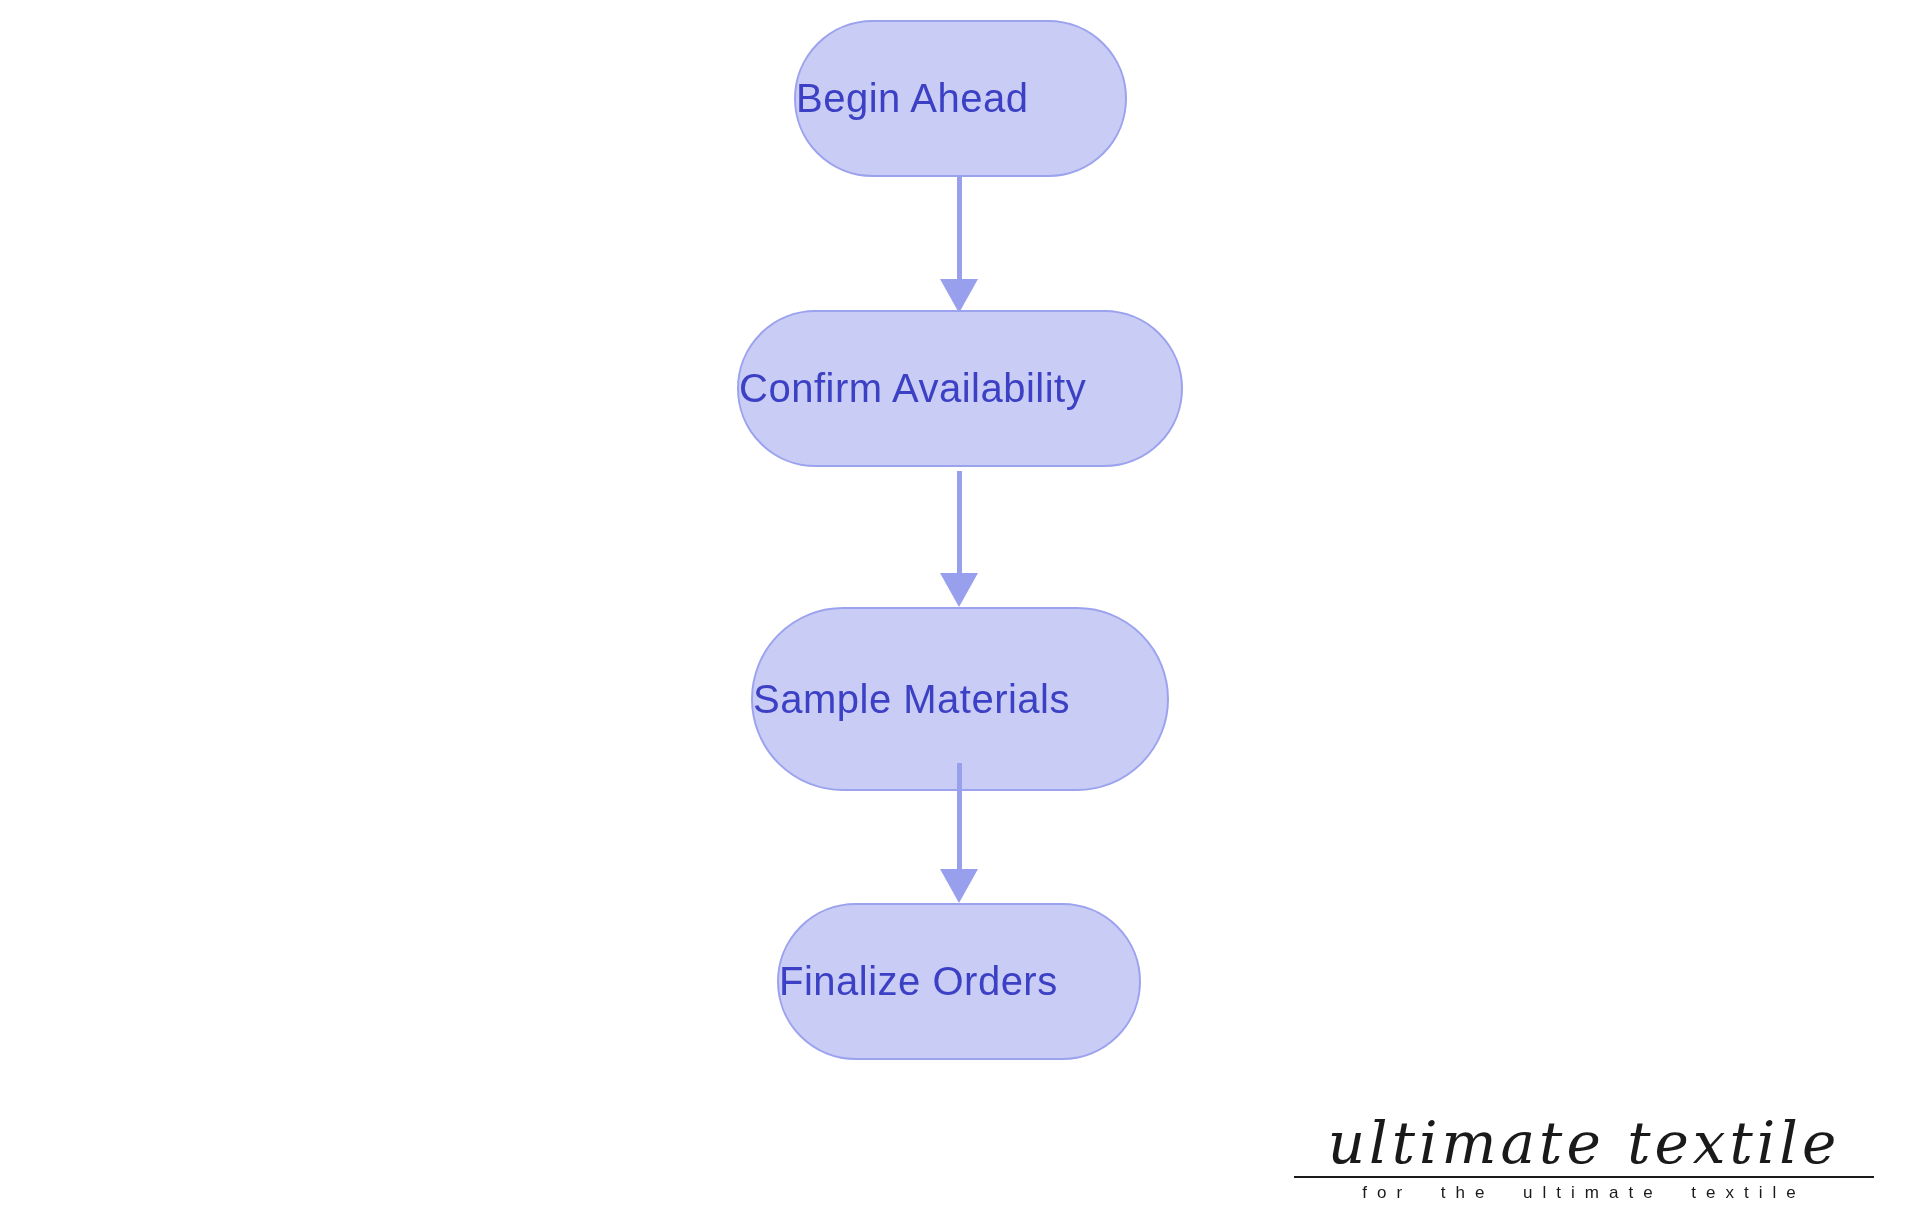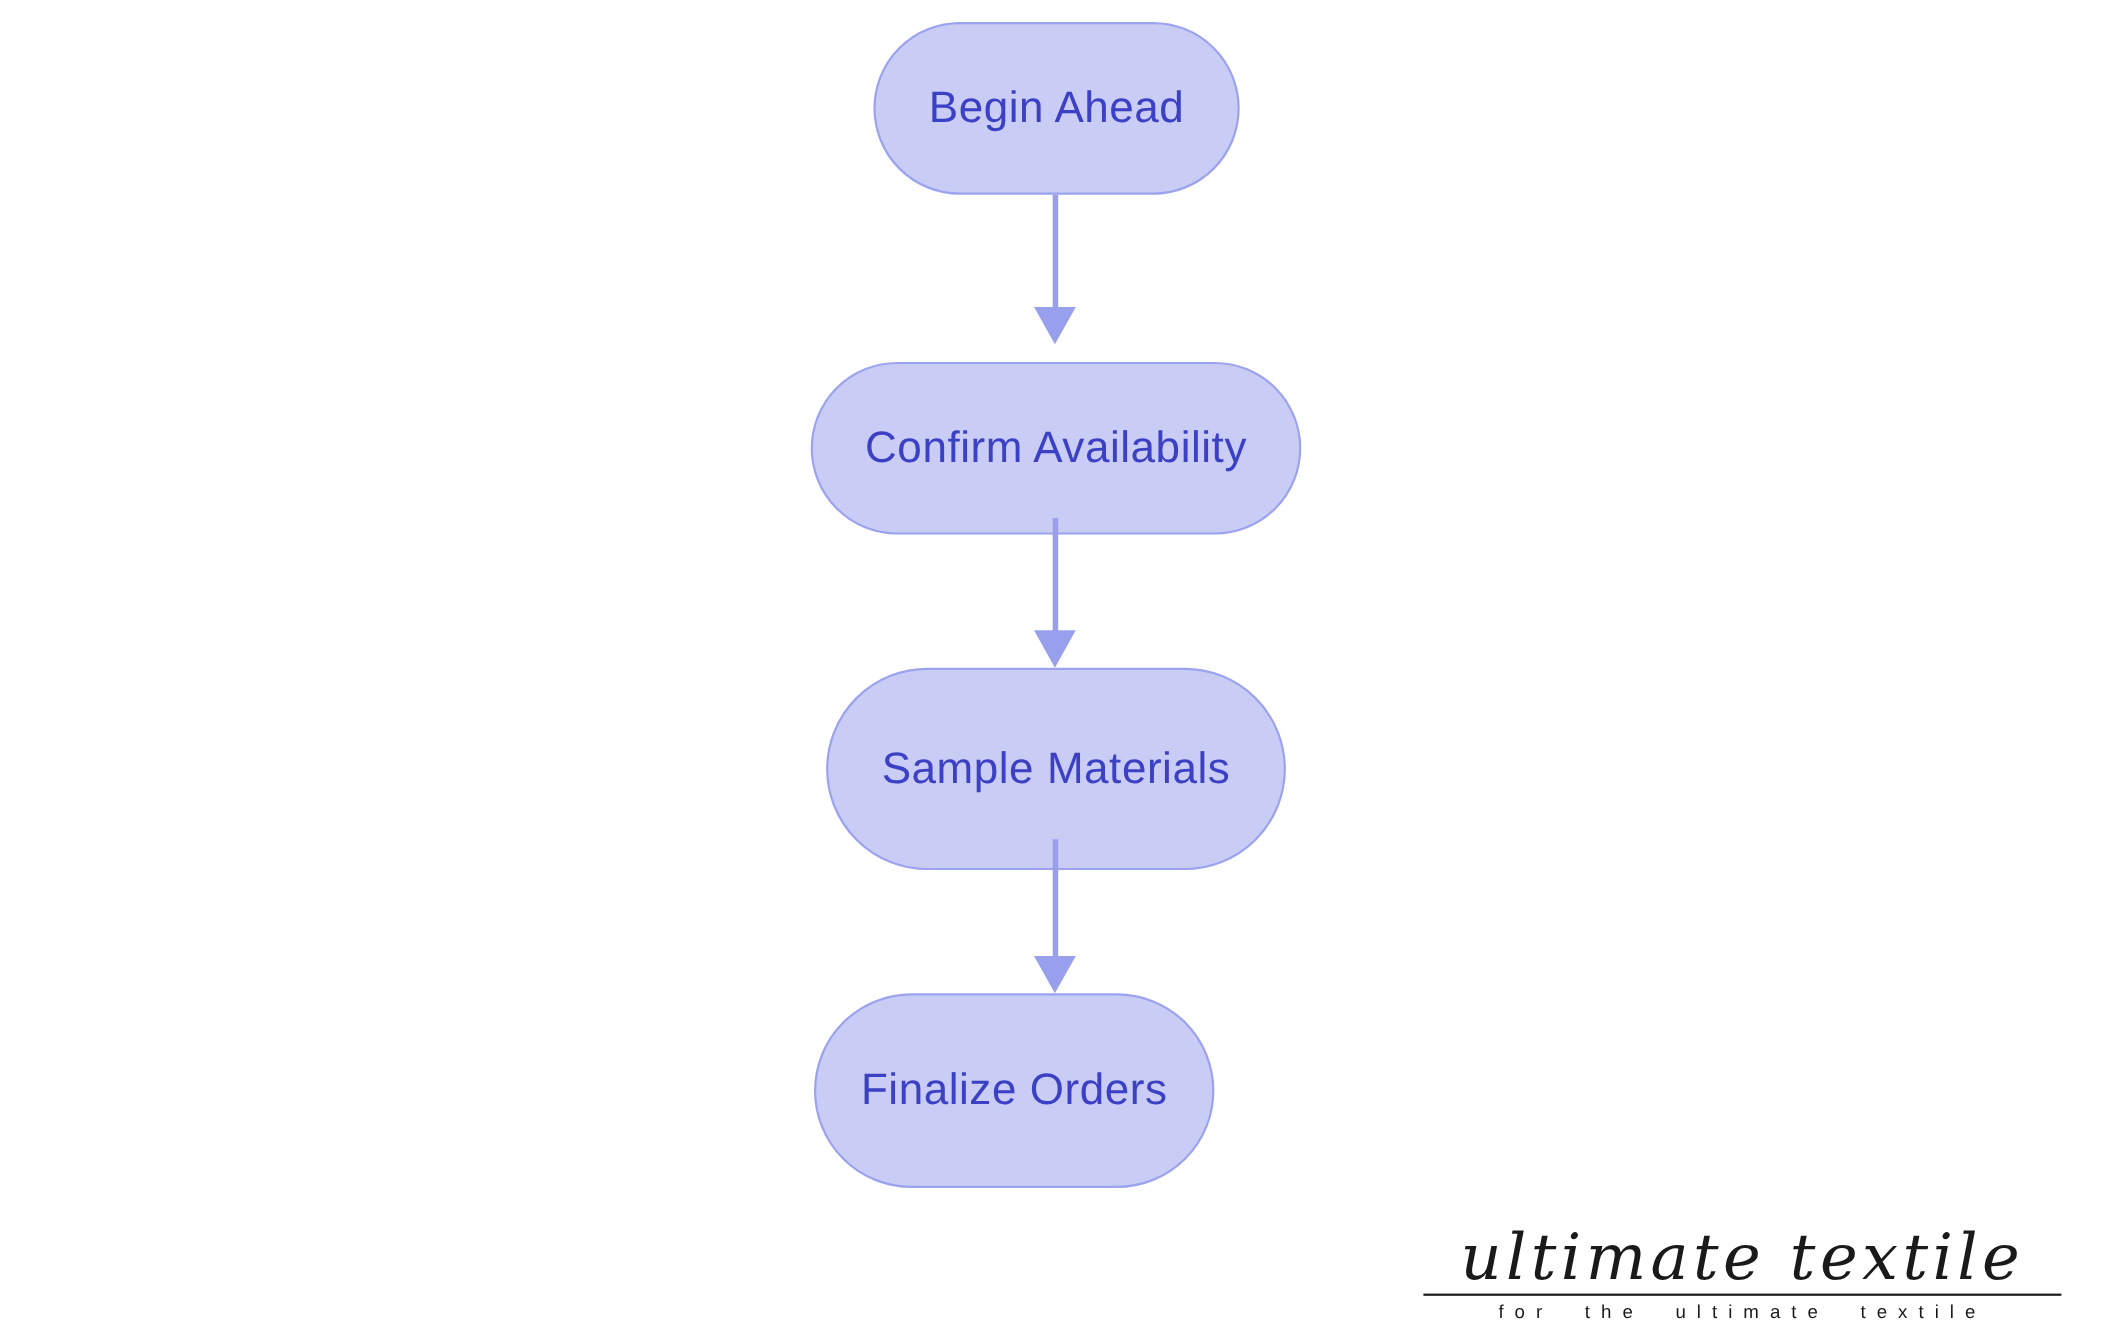--- a/index.html
+++ b/index.html
@@ -22,30 +22,30 @@
     background: var(--background);
     overflow: hidden;
   }
   .node {
     position: absolute;
     background: var(--node-fill);
     border: 2px solid var(--node-border);
     border-radius: 999px;
     display: flex;
     align-items: center;
-    justify-content: center;
+    justify-content: flex-start;
     color: var(--node-text);
     font-size: 40px;
     letter-spacing: 0.5px;
     white-space: nowrap;
   }
   #node-1 { left: 794px; top: 20px;  width: 333px; height: 157px; }
-  #node-2 { left: 737px; top: 329px; width: 446px; height: 157px; }
+  #node-2 { left: 737px; top: 310px; width: 446px; height: 157px; }
   #node-3 { left: 751px; top: 607px; width: 418px; height: 184px; }
-  #node-4 { left: 740px; top: 903px; width: 364px; height: 177px; }
+  #node-4 { left: 777px; top: 903px; width: 364px; height: 157px; }
 
   .edge { position: absolute; width: 38px; }
   #edge-1 { left: 940px; top: 177px; height: 136px; }
   #edge-2 { left: 940px; top: 471px; height: 136px; }
   #edge-3 { left: 940px; top: 763px; height: 140px; }
   .edge-line {
     position: absolute;
     left: calc(50% - 2.5px);
     top: 0;
     width: 5px;

